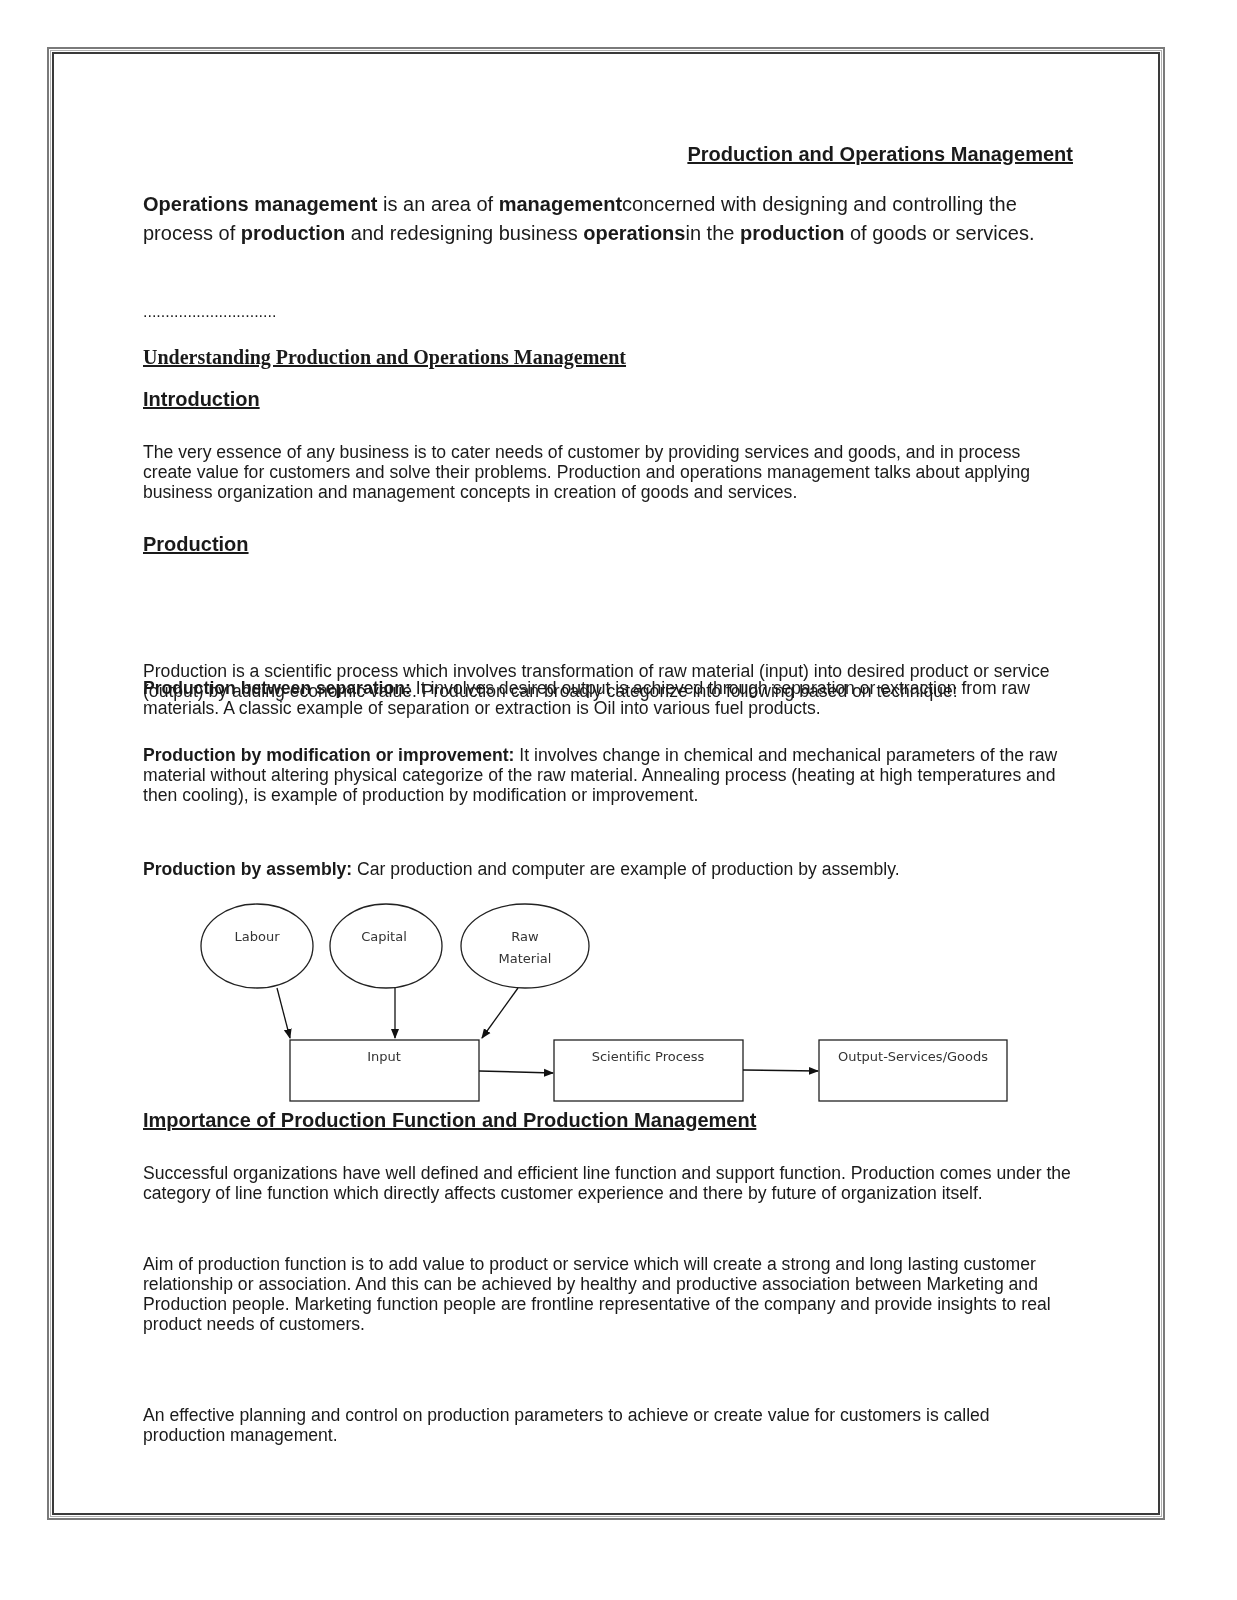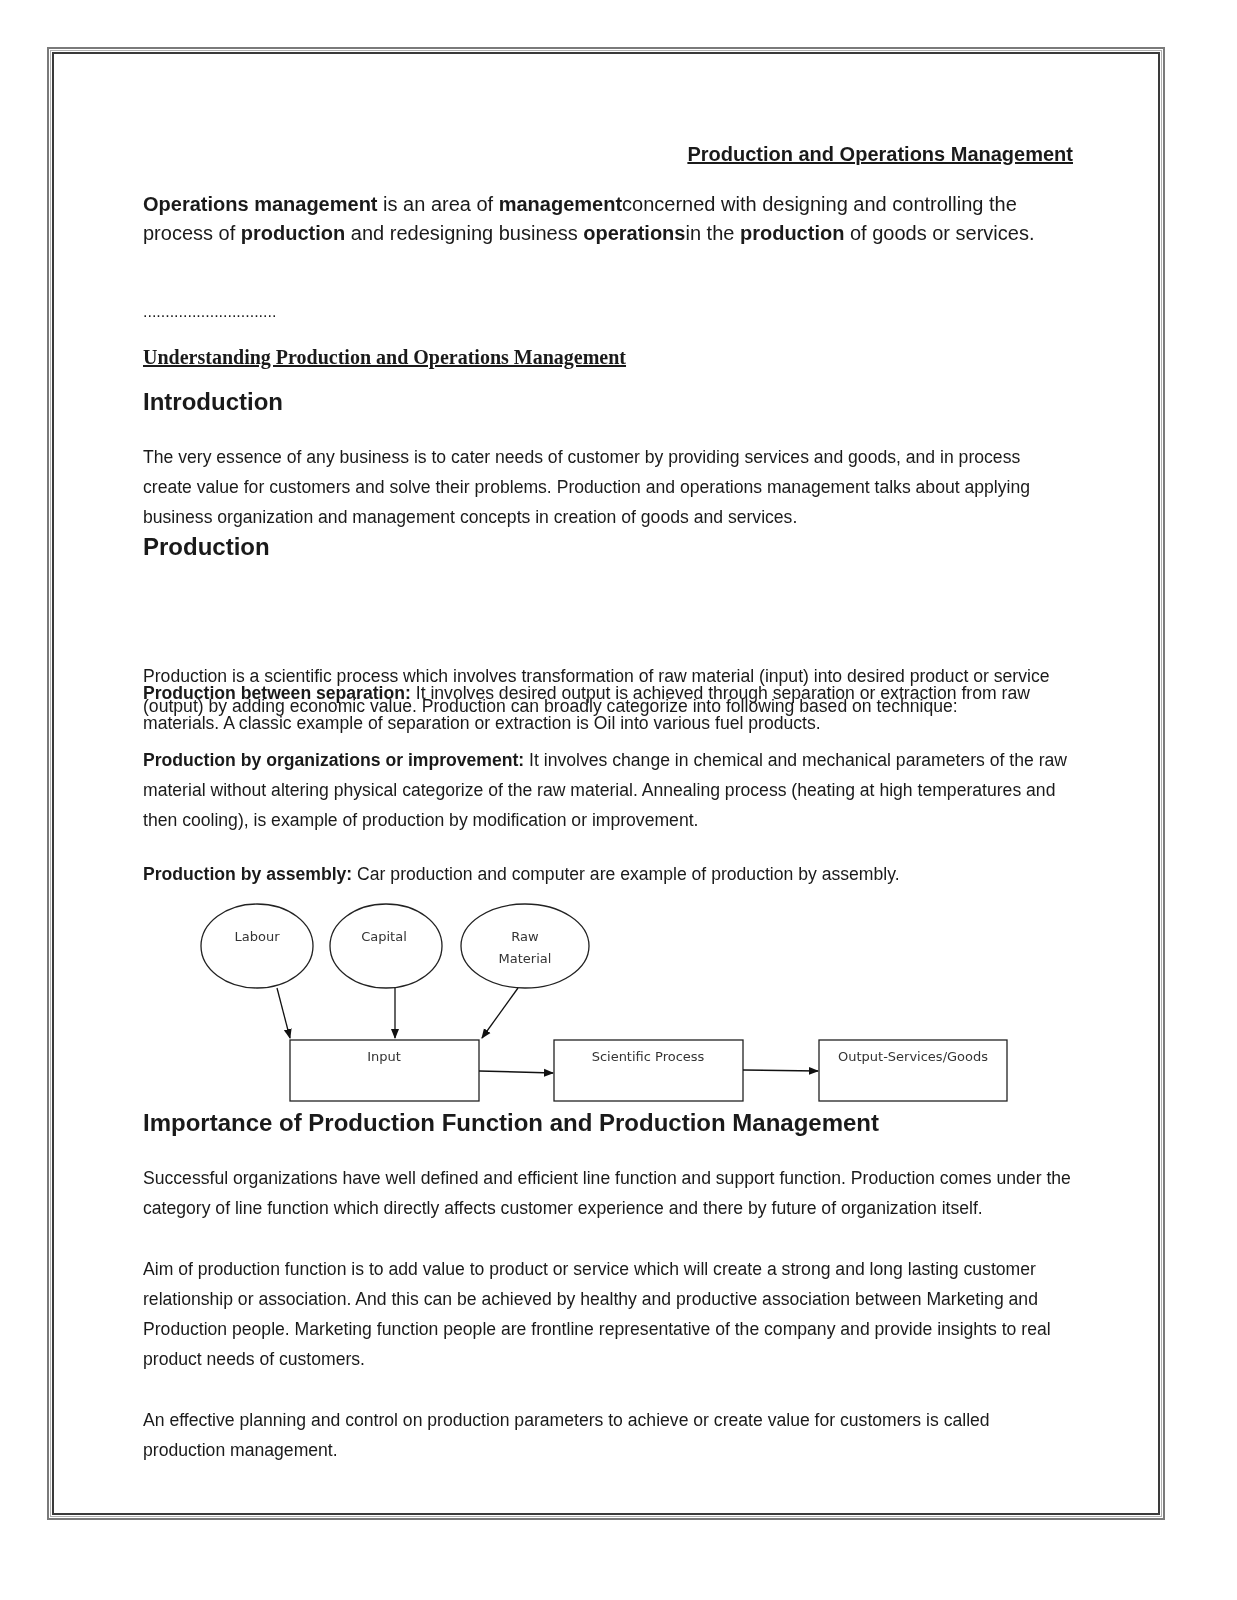--- a/index.html
+++ b/index.html
@@ -12,22 +12,22 @@
   .frame-inner { position: absolute; left: 52px; top: 52px; width: 1108px; height: 1463px;
                  border: 2px solid #3a3a3a; box-sizing: border-box; }
   .content { position: absolute; left: 143px; top: 0; width: 930px; }
   .abs { position: absolute; left: 0; white-space: nowrap; }
   .title { font-weight: bold; text-decoration: underline; font-size: 20px; text-align: right;
            width: 930px; top: 143px; }
   .lead { font-size: 20px; line-height: 29px; top: 190px; white-space: normal; width: 930px; }
   .lead b { font-weight: bold; }
   .dots { top: 303px; font-size: 16px; letter-spacing: 0px; }
   .subhead { top: 346px; font-size: 20px; font-weight: bold; text-decoration: underline; font-family: Liberation Serif, serif; }
-  .h1 { font-size: 24px; font-weight: bold; }
-  .para { font-size: 17.6px; line-height: 30px; white-space: normal; width: 930px; }
+  .h1 { font-size: 20px; font-weight: bold; text-decoration: underline; }
+  .para { font-size: 17.6px; line-height: 20px; white-space: normal; width: 930px; }
   .para b { font-weight: bold; }
   svg.diagram { position: absolute; left: 0; top: 0; }
   .diag-label { font-family: "DejaVu Sans", sans-serif; font-size: 13px; fill: #333; }
 </style>
 </head>
 <body>
 
 <div class="frame-outer"></div>
 <div class="frame-mid"></div>
 <div class="frame-inner"></div>
@@ -46,21 +46,21 @@
   <div class="abs h1" style="top:388px;">Introduction</div>
   <div class="abs para" style="top:442px;">The very essence of any business is to cater needs of customer by providing services and goods, and in process create value for customers and solve their problems. Production and operations management talks about applying business organization and management concepts in creation of goods and services.</div>
 
   <div class="abs h1" style="top:533px;">Production</div>
   <div class="abs para" style="top:615px;margin-top:46px;">Production is a scientific process which involves transformation of raw material (input) into desired product or service (output) by adding economic value. Production can broadly categorize into following based on technique:</div>
 
   <div class="abs para" style="top:678px;">
     <b>Production between separation:</b><span> It involves desired output is achieved through separation or extraction from raw materials. A classic example of separation or extraction is Oil into various fuel products.</span>
   </div>
   <div class="abs para" style="top:745px;">
-    <b>Production by organizations or improvement:</b><span> It involves change in chemical and mechanical parameters of the raw material without altering physical categorize of the raw material. Annealing process (heating at high temperatures and then cooling), is example of production by modification or improvement.</span>
+    <b>Production by modification or improvement:</b><span> It involves change in chemical and mechanical parameters of the raw material without altering physical categorize of the raw material. Annealing process (heating at high temperatures and then cooling), is example of production by modification or improvement.</span>
   </div>
   <div class="abs para" style="top:859px;">
     <b>Production by assembly:</b><span> Car production and computer are example of production by assembly.</span>
   </div>
 
   <div class="abs h1" style="top:1109px;">Importance of Production Function and Production Management</div>
   <div class="abs para" style="top:1163px;">Successful organizations have well defined and efficient line function and support function. Production comes under the category of line function which directly affects customer experience and there by future of organization itself.</div>
   <div class="abs para" style="top:1254px;">Aim of production function is to add value to product or service which will create a strong and long lasting customer relationship or association. And this can be achieved by healthy and productive association between Marketing and Production people. Marketing function people are frontline representative of the company and provide insights to real product needs of customers.</div>
   <div class="abs para" style="top:1367px;margin-top:38px;">An effective planning and control on production parameters to achieve or create value for customers is called production management.</div>
 </div>

